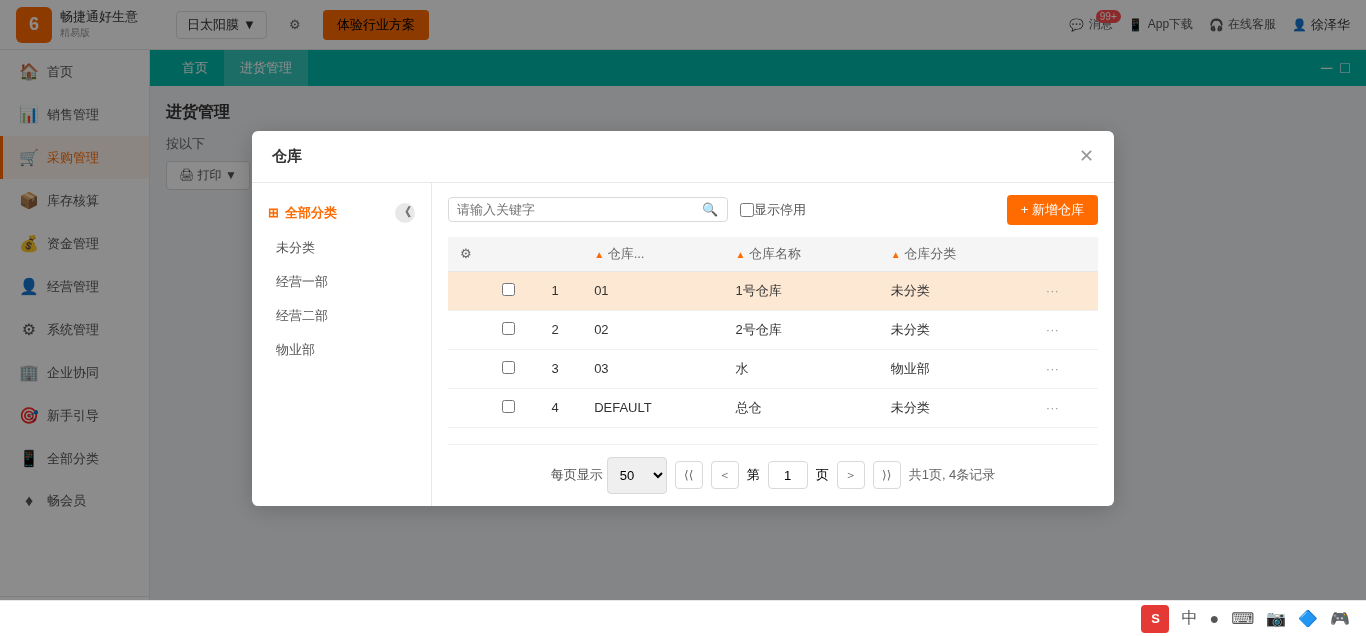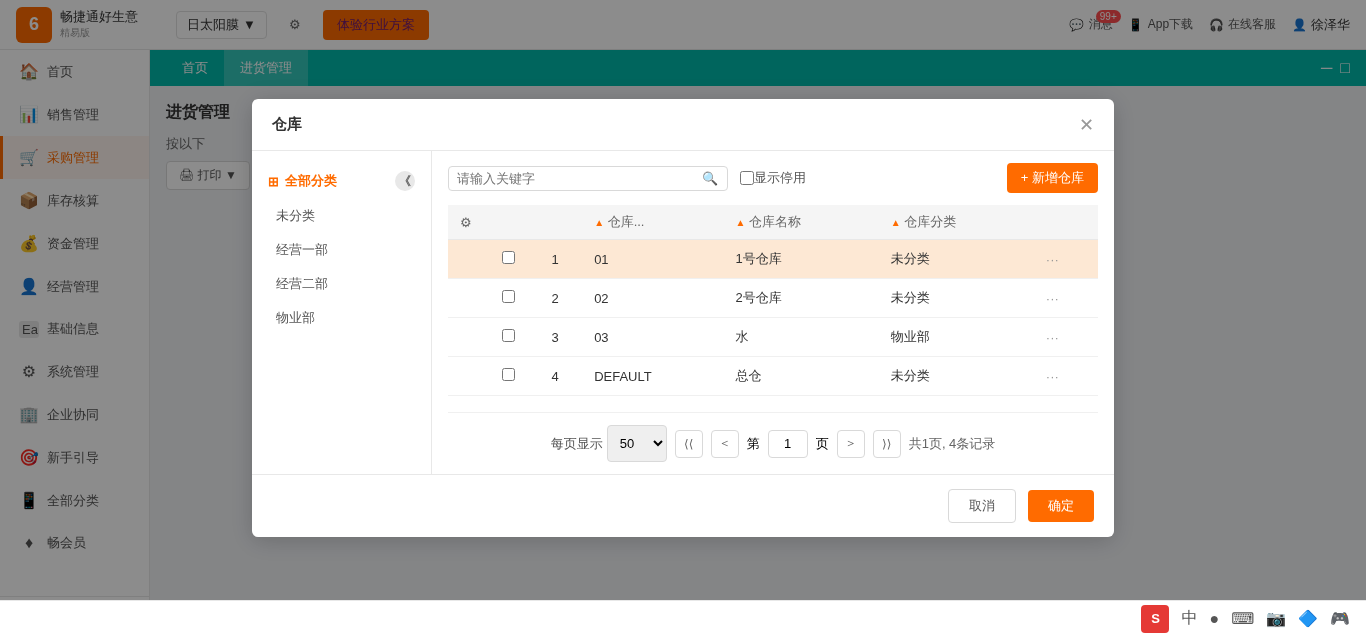--- a/index.html
+++ b/index.html
@@ -33,21 +33,21 @@
       display: flex; align-items: center; gap: 4px;
       border: 1px solid #e0e0e0; border-radius: 4px;
       padding: 4px 10px; cursor: pointer; background: #fff;
       font-size: 13px; color: #333;
     }
     .settings-icon-btn {
       width: 32px; height: 32px; display: flex; align-items: center; justify-content: center;
       cursor: pointer; color: #666;
     }
     .trial-btn {
-      background: #ff6b00; color: #701a75; border: none; border-radius: 4px;
+      background: #ff6b00; color: #000000; border: none; border-radius: 4px;
       padding: 6px 14px; cursor: pointer; font-size: 13px;
     }
     .header-right {
       display: flex; align-items: center; gap: 16px;
     }
     .header-icon-item {
       display: flex; align-items: center; gap: 4px; cursor: pointer; color: #555; font-size: 12px;
       position: relative;
     }
     .badge {
@@ -296,24 +296,20 @@
     <span class="sidebar-icon">📦</span>
     <span>库存核算</span>
   </div>
   <div class="sidebar-item">
     <span class="sidebar-icon">💰</span>
     <span>资金管理</span>
   </div>
   <div class="sidebar-item">
     <span class="sidebar-icon">👤</span>
     <span>经营管理</span>
-  </div>
-  <div class="sidebar-item">
-    <span class="sidebar-icon" style="font-size:13px;background:#e8e8e8;border-radius:3px;padding:1px 3px;">Ea</span>
-    <span>基础信息</span>
   </div>
   <div class="sidebar-item">
     <span class="sidebar-icon">⚙</span>
     <span>系统管理</span>
   </div>
   <div class="sidebar-item">
     <span class="sidebar-icon">🏢</span>
     <span>企业协同</span>
   </div>
   <div class="sidebar-item">
@@ -470,24 +466,20 @@
           <span>第</span>
           <input class="page-input" type="text" value="1" style="">
           <span>页</span>
           <button class="page-nav-btn">＞</button>
           <button class="page-nav-btn">⟩⟩</button>
           <span class="page-info">共1页, 4条记录</span>
         </div>
       </div>
     </div>
 
-    <div class="modal-footer">
-      <button class="cancel-btn">取消</button>
-      <button class="confirm-btn">确定</button>
-    </div>
   </div>
 </div>
 
 <div class="taskbar">
   <div class="taskbar-logo">S</div>
   <span class="taskbar-icon">中</span>
   <span class="taskbar-icon">●</span>
   <span class="taskbar-icon">⌨</span>
   <span class="taskbar-icon">📷</span>
   <span class="taskbar-icon" style="color:#4488ff;">🔷</span>

